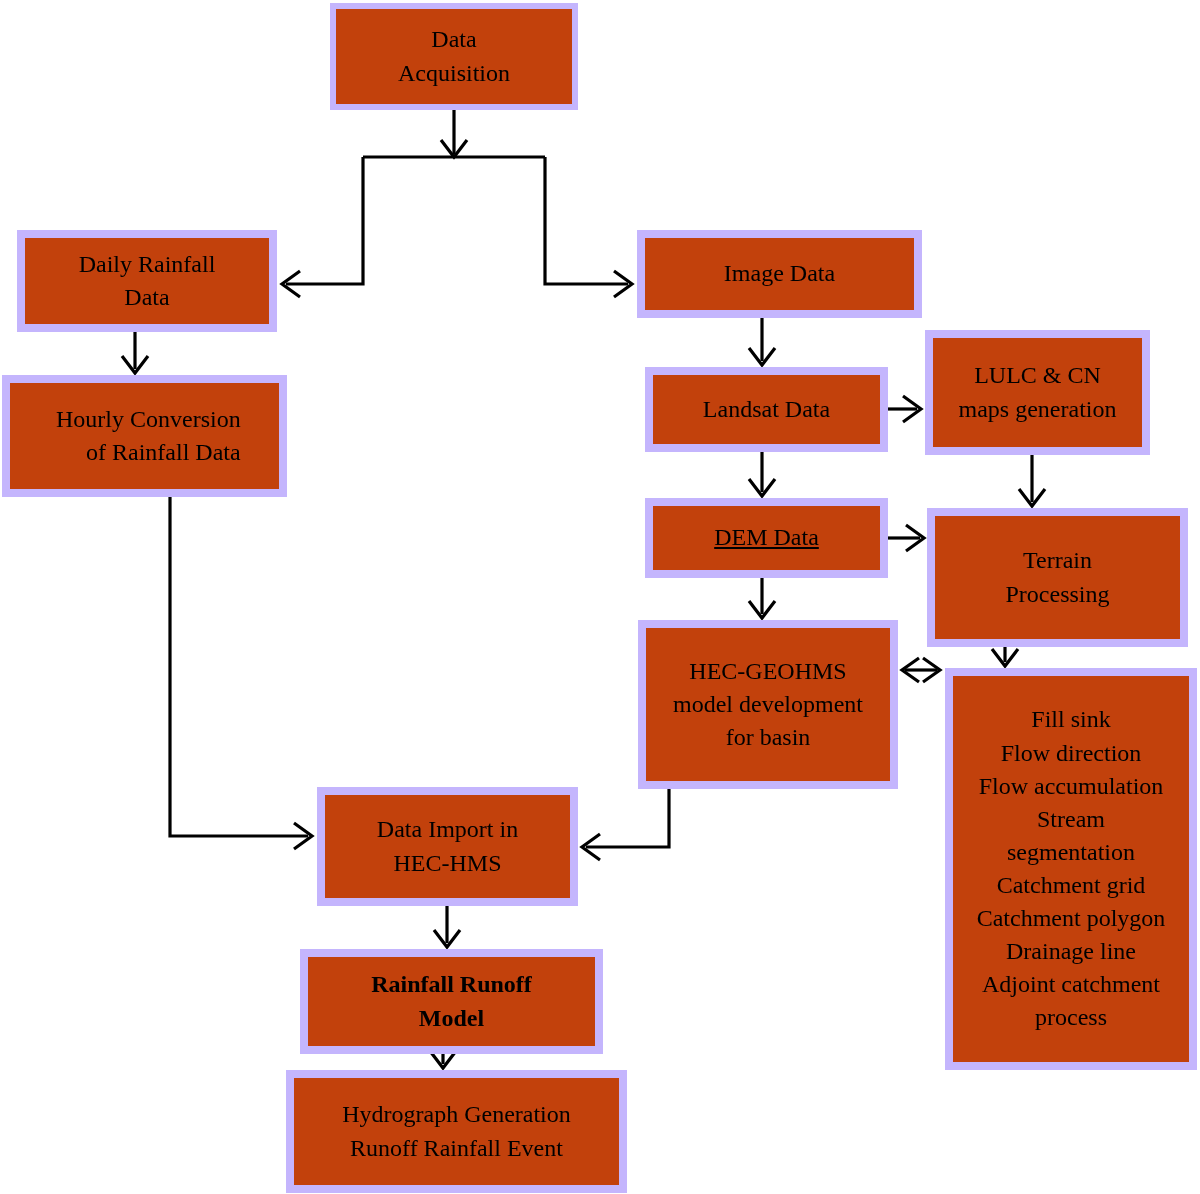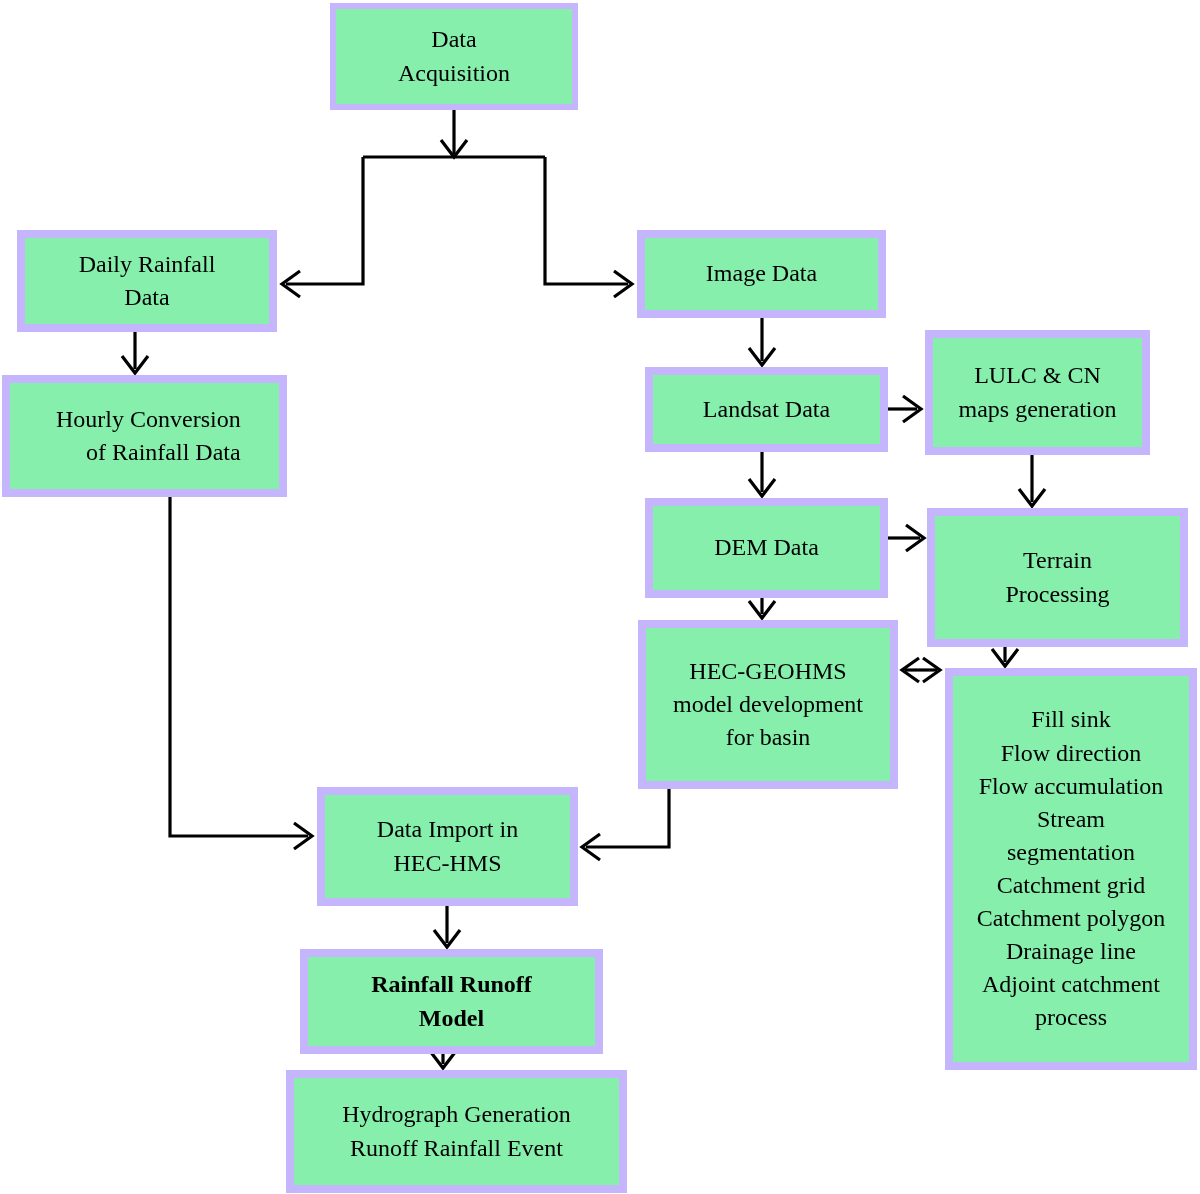--- a/index.html
+++ b/index.html
@@ -20,39 +20,39 @@
     position: absolute;
     left: 0;
     top: 0;
     width: 1200px;
     height: 1194px;
   }
   .node {
     position: absolute;
     box-sizing: border-box;
     border: 8px solid #c4b5fd;
-    background: #86efac;
+    background: #c2410c;
     display: flex;
     align-items: center;
     justify-content: center;
     text-align: center;
     font-size: 24px;
     line-height: 1.38;
     white-space: pre-line;
   }
   .node span { display: block; }
 
   #n-data-acquisition { left: 330px; top: 3px;    width: 248px; height: 107px; border-width: 6px; }
   #n-daily-rainfall   { left: 17px;  top: 230px;  width: 260px; height: 102px; }
-  #n-image-data       { left: 637px; top: 230px;  width: 249px; height: 88px;  }
+  #n-image-data       { left: 637px; top: 230px;  width: 285px; height: 88px;  }
   #n-hourly-conversion{ left: 2px;   top: 375px;  width: 285px; height: 122px;
                         justify-content: flex-start; text-align: right; padding-left: 46px; }
   #n-landsat-data     { left: 645px; top: 367px;  width: 243px; height: 85px;  }
   #n-lulc-cn          { left: 925px; top: 330px;  width: 225px; height: 125px; }
-  #n-dem-data         { left: 645px; top: 498px;  width: 243px; height: 100px;  }
+  #n-dem-data         { left: 645px; top: 498px;  width: 243px; height: 80px; text-decoration: underline;  }
   #n-terrain          { left: 927px; top: 508px;  width: 261px; height: 139px; }
   #n-hec-geohms       { left: 638px; top: 620px;  width: 260px; height: 169px; justify-content: center; }
   #n-terrain-steps    { left: 945px; top: 668px;  width: 252px; height: 402px; }
   #n-data-import      { left: 317px; top: 787px;  width: 261px; height: 119px; }
   #n-rainfall-runoff  { left: 300px; top: 949px;  width: 303px; height: 105px; font-weight: bold;  }
   #n-hydrograph       { left: 286px; top: 1070px; width: 341px; height: 123px; }
 </style>
 </head>
 <body>
 

